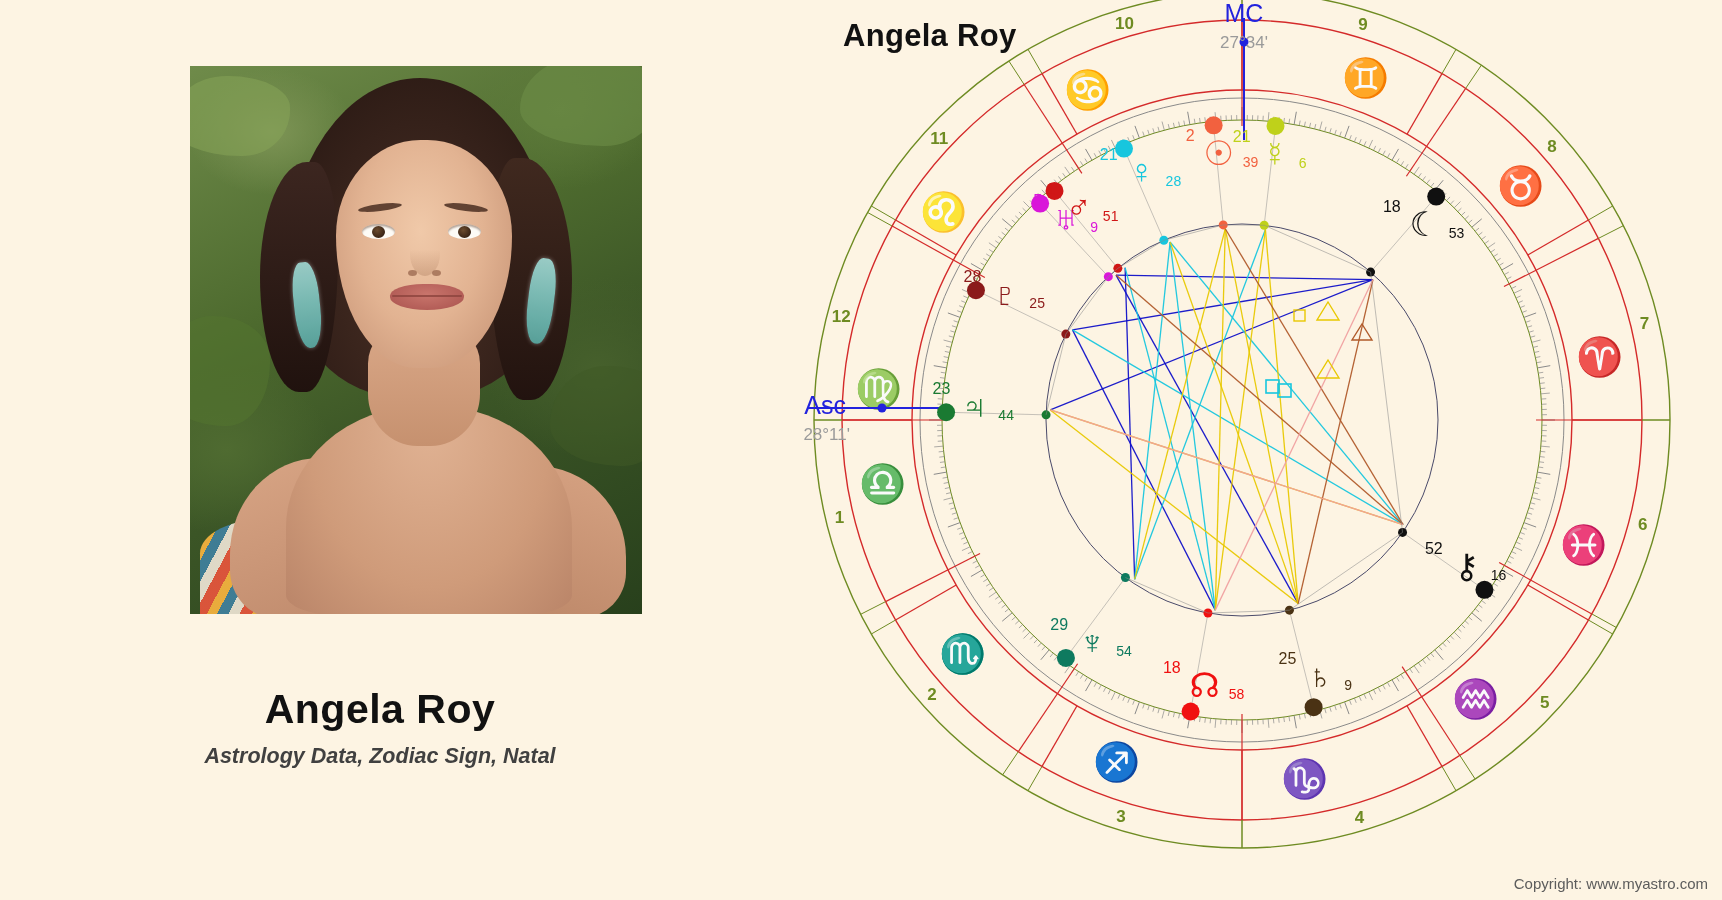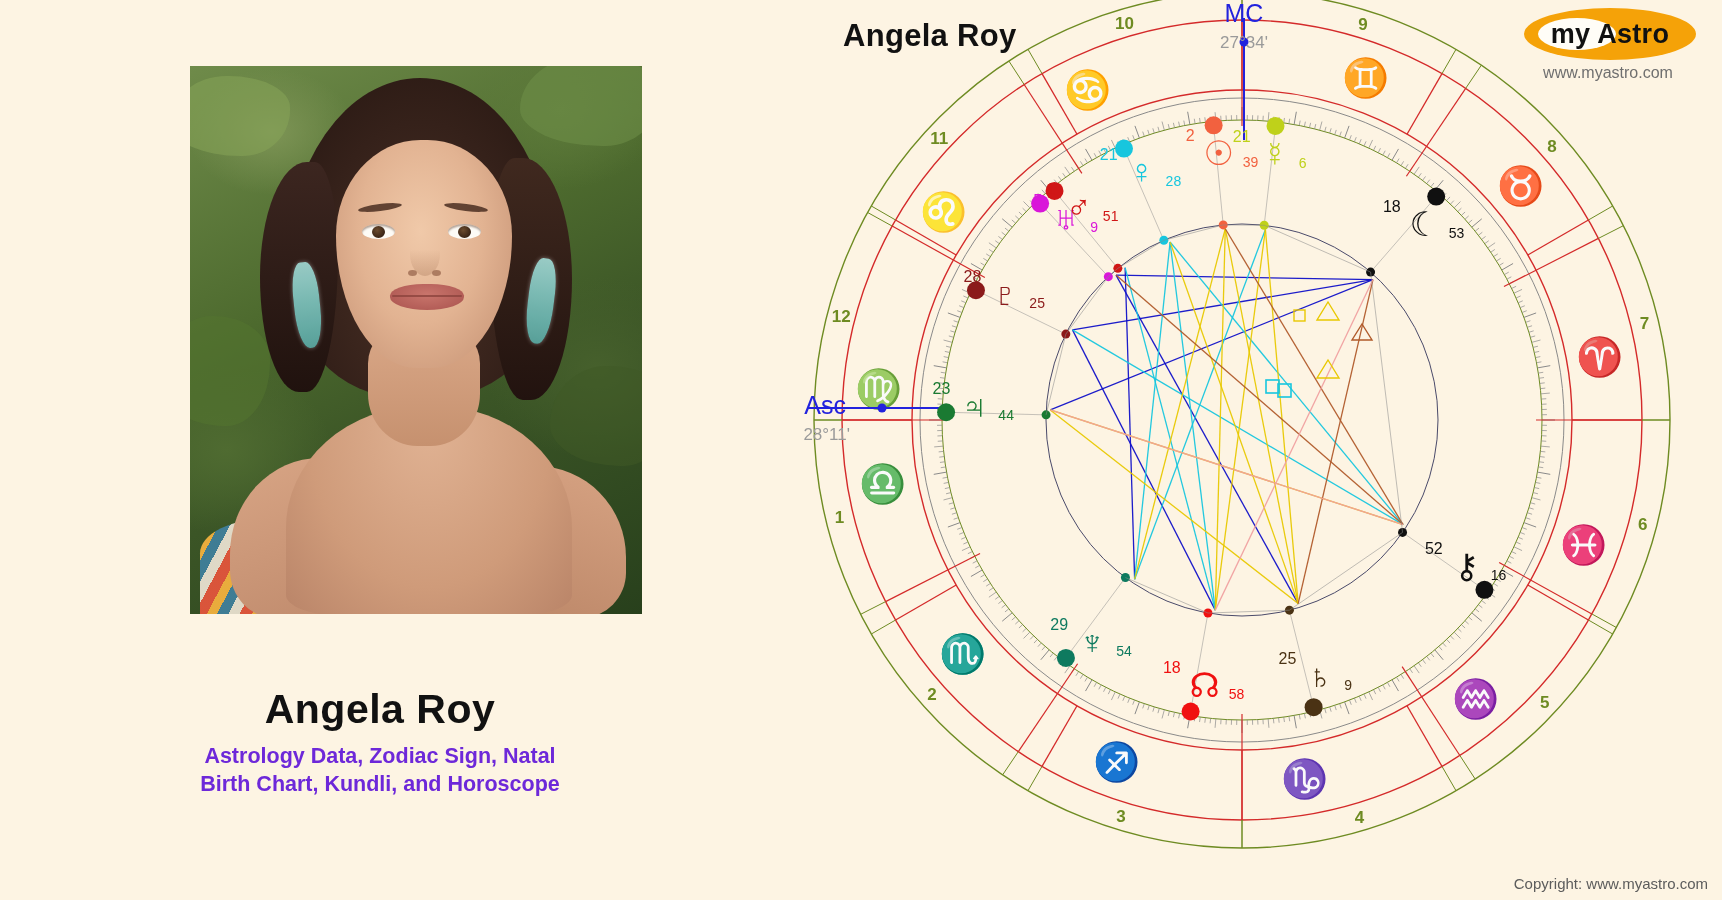--- a/index.html
+++ b/index.html
@@ -77,21 +77,21 @@
        box-shadow:0 0 4px rgba(255,255,255,.4);}
   .earring.l{left:104px;top:196px;transform:rotate(-6deg);}
   .earring.r{left:338px;top:192px;transform:rotate(7deg);}
 
   .name-big{
     position:absolute;left:0;top:686px;width:760px;text-align:center;
     font-size:41px;font-weight:bold;color:#111;letter-spacing:.5px;
   }
   .subtitle{
     position:absolute;left:140px;top:742px;width:480px;text-align:center;
-    font-size:21.5px;font-weight:bold;color:#6d28d9;line-height:1.32;
+    font-size:21.5px;font-weight:bold;color:#404040;line-height:1.32;font-style:italic;
   }
 
   
   .chart-title{
     position:absolute;left:843px;top:18px;
     font-size:31px;font-weight:bold;color:#111;letter-spacing:.3px;
   }
   .logo-wrap{position:absolute;right:16px;top:6px;width:196px;height:84px;}
   .logo-ellipse{
     position:absolute;left:14px;top:2px;width:172px;height:52px;
@@ -158,32 +158,25 @@
       <div class="nose"></div>
       <div class="nostril" style="left:218px;top:204px;"></div>
       <div class="nostril" style="left:242px;top:204px;"></div>
       <div class="lips"></div>
       <div class="lipline"></div>
     </div>
 
     <div class="name-big">Angela Roy</div>
     <div class="subtitle">
       <span>Astrology Data, Zodiac Sign, Natal</span><br>
-      <span>Birth Chart, Kundli, and Horoscope</span>
     </div>
   </div>
 
   <div class="chart-title">Angela Roy</div>
 
-  <div class="logo-wrap">
-    <div class="logo-ellipse"></div>
-    <div class="logo-inner"></div>
-    <div class="logo-text">my Astro</div>
-    <div class="logo-url">www.myastro.com</div>
-  </div>
 
   <div class="copyright">Copyright: www.myastro.com</div>
 
   <div class="chart-holder">
     <svg id="wheel" width="960" height="900" viewBox="0 0 960 900">
         <circle cx="480" cy="420" r="428" fill="none" stroke="#6E8B22" stroke-width="1.4"></circle>
         <circle cx="480" cy="420" r="400" fill="none" stroke="#D42A2A" stroke-width="1.4"></circle>
         <circle cx="480" cy="420" r="330" fill="none" stroke="#D42A2A" stroke-width="1.4"></circle>
         <circle cx="480" cy="420" r="322" fill="none" stroke="#8A8A8A" stroke-width="1"></circle>
         <circle cx="480" cy="420" r="300" fill="none" stroke="#6E8B22" stroke-width="1"></circle>

